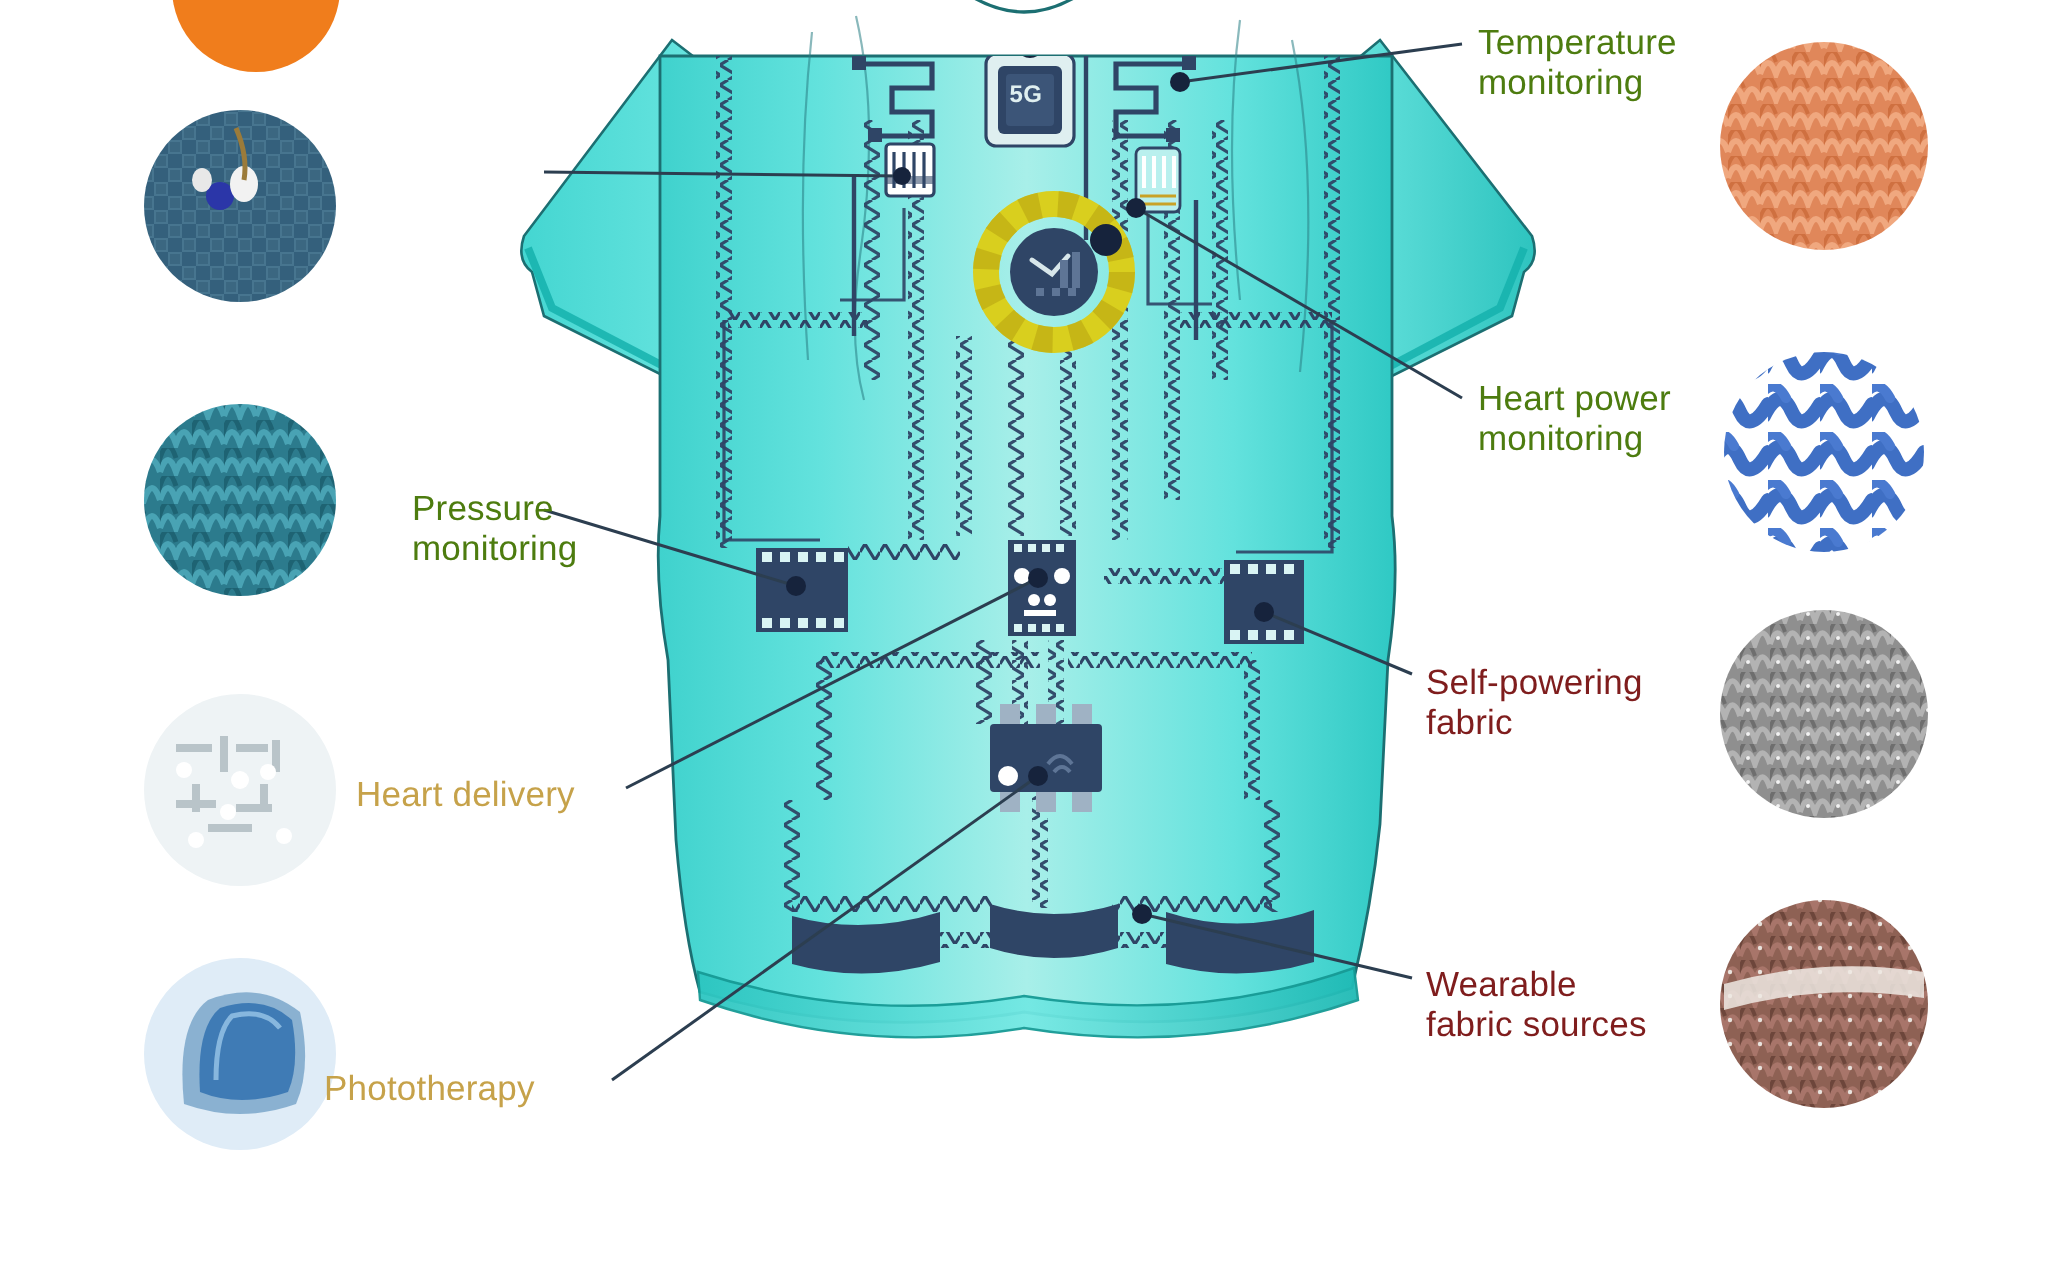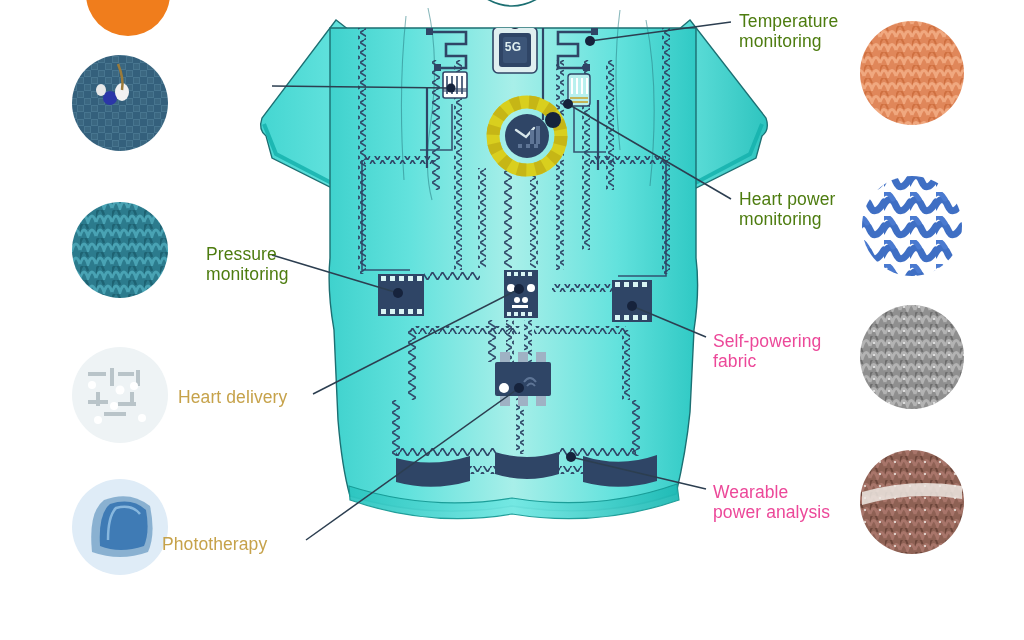--- a/index.html
+++ b/index.html
@@ -4,21 +4,21 @@
 <style>
   html,body{margin:0;padding:0;background:#ffffff;}
   body{width:1024px;height:640px;position:relative;overflow:hidden;
        font-family:"Liberation Sans",sans-serif;}
   #stage{position:absolute;inset:0;width:1024px;height:640px;}
   svg.layer{position:absolute;left:0;top:0;width:1024px;height:640px;}
   .lbl{position:absolute;white-space:pre-line;line-height:1.12;
        font-size:17.5px;letter-spacing:.1px;}
   .lbl.green{color:#4d7c0f;}
   .lbl.gold{color:#c6a24a;}
-  .lbl.cyan{color:#ec4899;}
+  .lbl.cyan{color:#7f1d1d;}
   .lbl.r{text-align:left;}
 </style>
 </head>
 <body>
 
 <div id="stage">
 
   <svg class="layer" viewBox="0 0 1024 640">
     <defs>
       <linearGradient id="shirtGrad" x1="0" y1="0" x2="1" y2="0">
@@ -394,18 +394,18 @@
   <div class="lbl green r" style="left:739px;top:12px;">Temperature
 monitoring</div>
 
   <div class="lbl green r" style="left:739px;top:190px;">Heart power
 monitoring</div>
 
   <div class="lbl cyan r" style="left:713px;top:332px;">Self-powering
 fabric</div>
 
   <div class="lbl cyan r" style="left:713px;top:483px;">Wearable
-power analysis</div>
+fabric sources</div>
 
   <div style="position:absolute;left:499px;top:40px;width:28px;text-align:center;
               color:#dfeff0;font-size:12px;font-weight:bold;letter-spacing:.3px;">5G</div>
 
 </div>
 
 </body></html>

